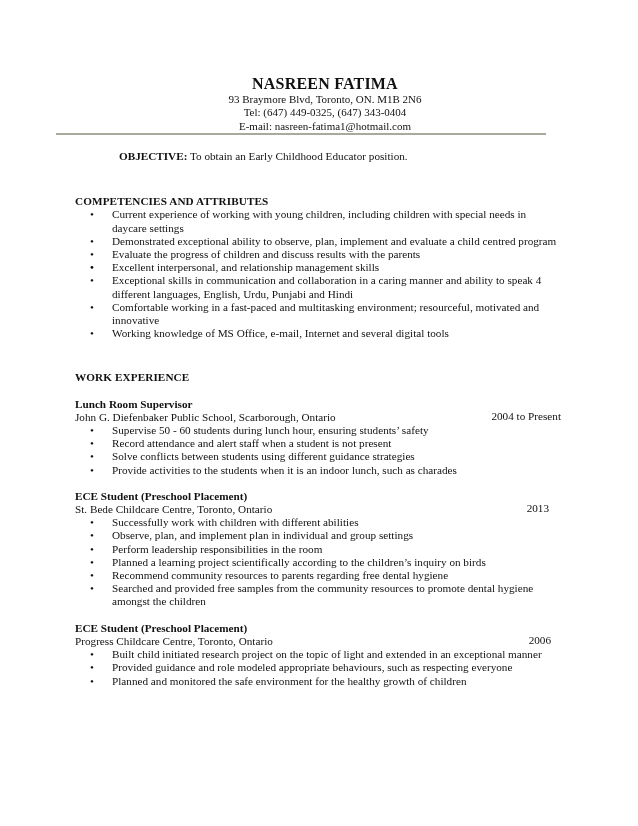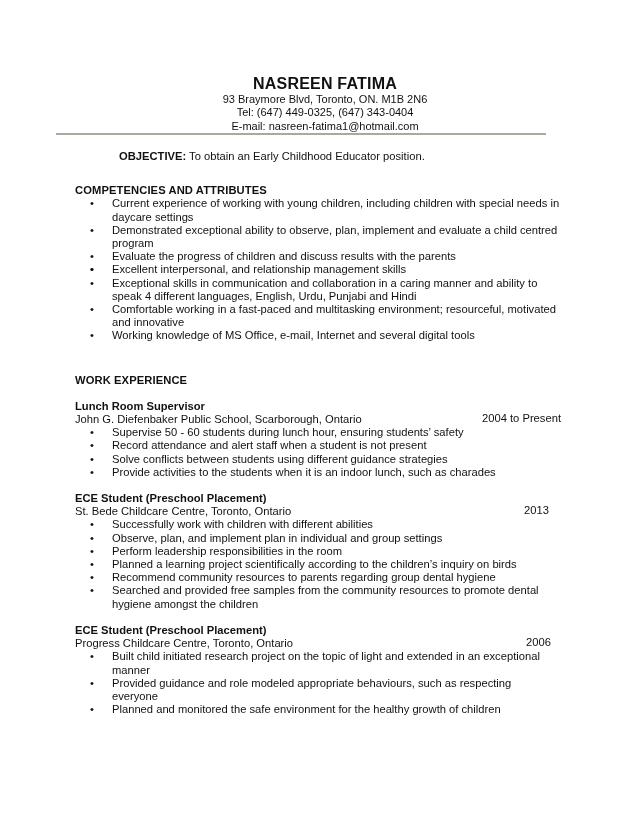--- a/index.html
+++ b/index.html
@@ -1,21 +1,21 @@
 <!DOCTYPE html>
 <html><head>
   <meta charset="utf-8">
   <style>
     html, body { margin: 0; padding: 0; background: #ffffff; }
     body {
       width: 638px; height: 826px; position: relative; overflow: hidden;
       font-family: "Liberation Sans", sans-serif; color: #111111;
       font-size: 11.2px; line-height: 13.2px;
     }
-    .page { position: absolute; left: 0; top: 0; width: 638px; height: 826px; }
+    .page { position: absolute; left: 0; top: 0; width: 638px; height: 826px; font-family: Liberation Serif, serif; }
     .header { position: absolute; left: 0; top: 74px; width: 638px; text-align: center; }
     .name { font-weight: bold; font-size: 16px; line-height: 19px; letter-spacing: 0.2px; margin-left: 12px; }
     .hline { font-size: 11px; line-height: 13.4px; margin-left: 12px; }
     .rule { position: absolute; left: 56px; top: 133px; width: 490px; height: 2px; background: #a9a99e; }
     .content { position: absolute; left: 75px; top: 150px; width: 500px; }
     .objective { margin: 0; }
     .bold { font-weight: bold; margin-left: 44px; }
     .section-title { font-weight: bold; margin-top: 14px; letter-spacing: 0.1px; }
     ul.bul { list-style: none; margin: 0; padding: 0; }
     ul.bul li { position: relative; padding-left: 37px; }
@@ -40,21 +40,21 @@
     <div class="hline">Tel: (647) 449-0325, (647) 343-0404</div>
     <div class="hline">E-mail: nasreen-fatima1@hotmail.com</div>
   </div>
 
   <div class="rule"></div>
 
   <div class="content">
 
     <p class="objective"><span class="bold">OBJECTIVE:</span><span> To obtain an Early Childhood Educator position.</span></p>
 
-    <div class="section-title" style="margin-top:21px;">COMPETENCIES AND ATTRIBUTES</div>
+    <div class="section-title" style="margin-top:32px;">COMPETENCIES AND ATTRIBUTES</div>
     <ul class="bul comp-list">
       <li><span class="dot">•</span><span>Current experience of working with young children, including children with special needs in daycare settings</span></li>
       <li><span class="dot">•</span><span>Demonstrated exceptional ability to observe, plan, implement and evaluate a child centred program</span></li>
       <li><span class="dot">•</span><span>Evaluate the progress of children and discuss results with the parents</span></li>
       <li><span class="dot">•</span></li>
       <li><span class="dot">•</span><span>Excellent interpersonal, and relationship management skills</span></li>
       <li><span class="dot">•</span><span>Exceptional skills in communication and collaboration in a caring manner and ability to speak 4 different languages, English, Urdu, Punjabi and Hindi</span></li>
       <li><span class="dot">•</span><span>Comfortable working in a fast-paced and multitasking environment; resourceful, motivated and innovative</span></li>
       <li><span class="dot">•</span><span>Working knowledge of MS Office, e-mail, Internet and several digital tools</span></li>
     </ul>
@@ -79,21 +79,21 @@
       <div class="job-head">
         <span>ECE Student (Preschool Placement)</span>
         <span class="job-date d2">2013</span>
       </div>
       <div>St. Bede Childcare Centre, Toronto, Ontario</div>
       <ul class="bul">
         <li><span class="dot">•</span><span>Successfully work with children with different abilities</span></li>
         <li><span class="dot">•</span><span>Observe, plan, and implement plan in individual and group settings</span></li>
         <li><span class="dot">•</span><span>Perform leadership responsibilities in the room</span></li>
         <li><span class="dot">•</span><span style="white-space:nowrap;margin-top:48px;">Planned a learning project scientifically according to the children’s inquiry on birds</span></li>
-        <li><span class="dot">•</span><span>Recommend community resources to parents regarding group dental hygiene</span></li>
+        <li><span class="dot">•</span><span>Recommend community resources to parents regarding free dental hygiene</span></li>
         <li><span class="dot">•</span><span>Searched and provided free samples from the community resources to promote dental hygiene amongst the children</span></li>
       </ul>
     </div>
 
     <div class="job">
       <div class="job-head">
         <span>ECE Student (Preschool Placement)</span>
         <span class="job-date d3">2006</span>
       </div>
       <div>Progress Childcare Centre, Toronto, Ontario</div>

